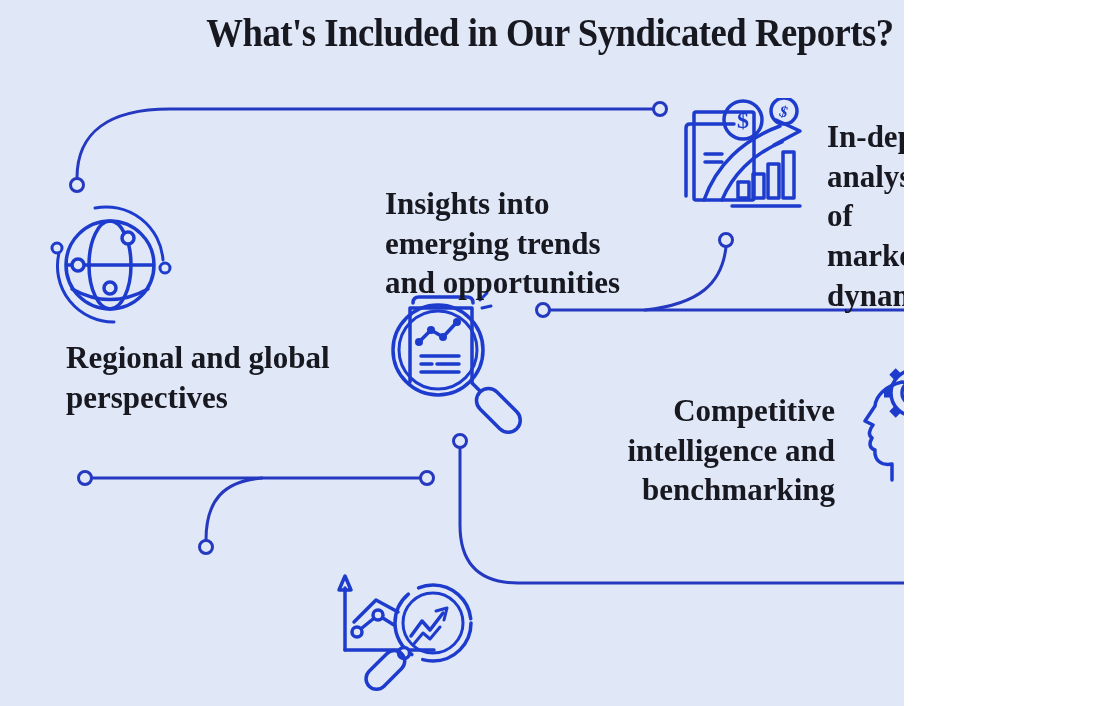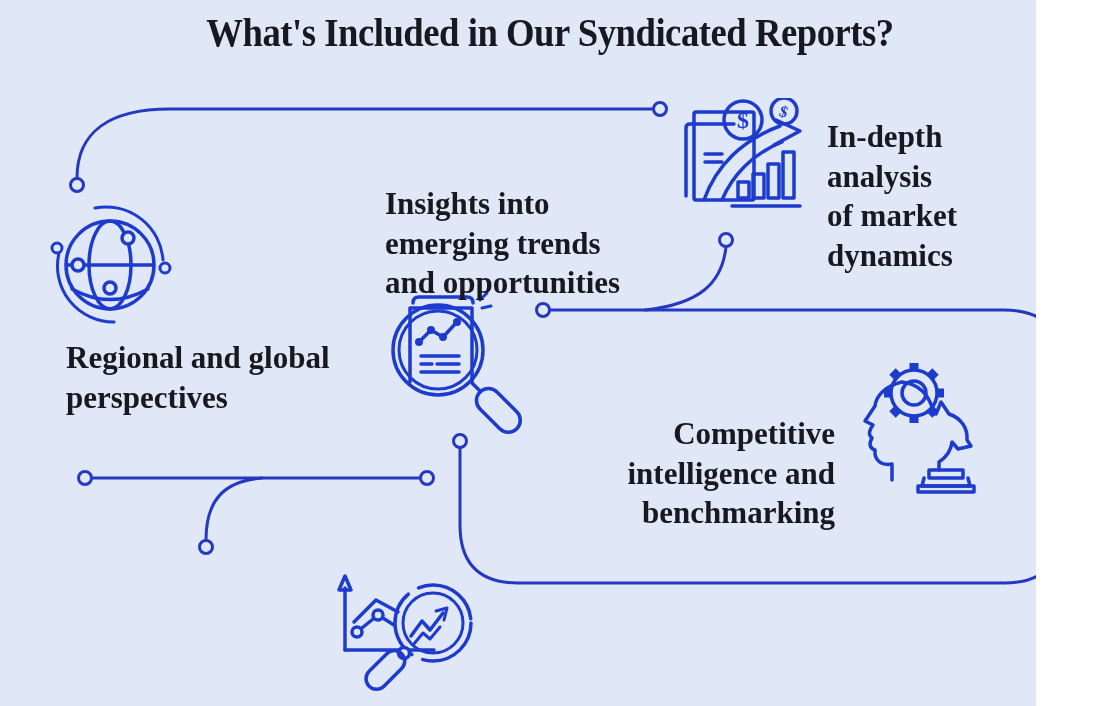--- a/index.html
+++ b/index.html
@@ -4,21 +4,21 @@
 <style>
   :root{
     --bg:#e0e7f7;
     --line:#2438c0;
     --icon:#1d3ccd;
     --text:#181820;
   }
   html,body{margin:0;padding:0;}
   .canvas{
     position:relative;
-    width:1036px;height:706px;
+    width:904px;height:706px;
     background:var(--bg);
     overflow:hidden;
     font-family:"Liberation Serif",serif;
   }
   .title{
     position:absolute;
     left:0;top:10px;width:1100px;
     text-align:center;
     font-size:39px;font-weight:700;
     letter-spacing:-0.5px;
@@ -169,18 +169,18 @@
 perspectives</div>
 
   <div class="label" style="left:385px;top:184px;">Insights into
 emerging trends
 and opportunities</div>
 
   <div class="label" style="left:827px;top:117px;">In-depth analysis
 of market
 dynamics</div>
 
-  <div class="label right" style="left:560px;top:391px;width:275px;margin-top:23px;">Competitive
+  <div class="label right" style="left:560px;top:391px;width:275px;">Competitive
 intelligence and
 benchmarking</div>
 
 
 </div>
 
 </body></html>

